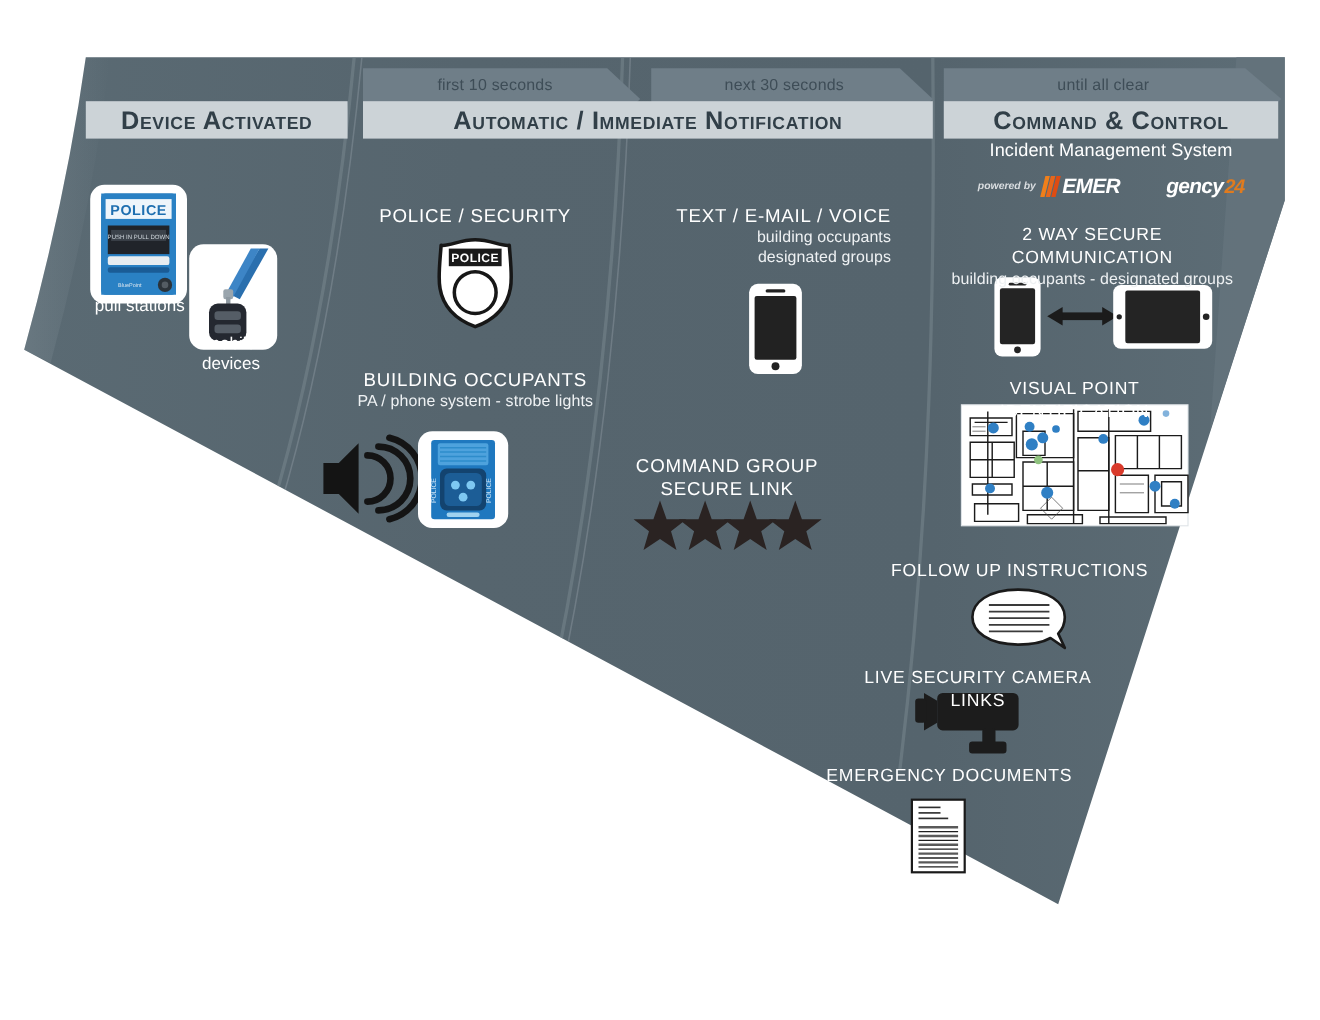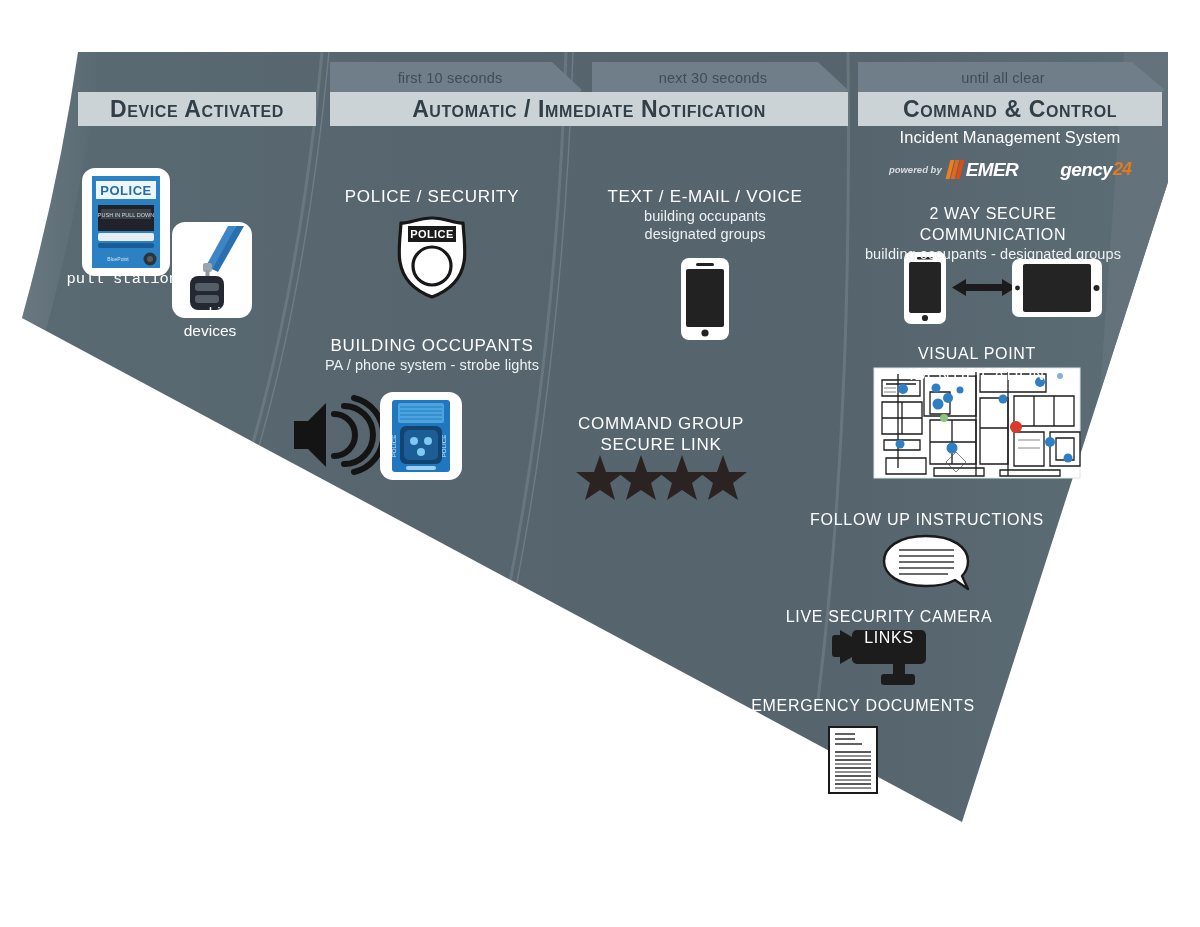--- a/index.html
+++ b/index.html
@@ -323,36 +323,36 @@
               <i></i>
             </span>
           <span class="logo-emer">EMER</span>
           <span class="logo-gency">gency</span>
           <span class="logo-24">24</span>
         </span>
       </div>
     </div>
 
     <div class="item" style="left:62px;top:270px;width:130px;">
-      <div class="cap cap-white-sm" style="font-size:15.5px;font-family:Liberation Mono, monospace;">pull stations</div>
+      <div class="cap cap-white-sm" style="font-size:15.5px;">pull stations</div>
     </div>
     <div class="item" style="left:150px;top:304px;width:120px;">
       <div class="cap cap-white-sm" style="font-size:15.5px;">mobile</div>
       <div class="cap cap-white-sm" style="font-size:15.5px;">devices</div>
     </div>
 
     <div class="item" style="left:332px;top:186px;width:200px;">
       <div class="cap cap-main">POLICE / SECURITY</div>
     </div>
     <div class="item" style="left:272px;top:335px;width:320px;">
       <div class="cap cap-main">BUILDING OCCUPANTS</div>
       <div class="cap cap-sub">PA / phone system - strobe lights</div>
     </div>
 
-    <div class="item" style="left:600px;top:186px;width:210px;">
+    <div class="item" style="left:600px;top:186px;width:210px;text-align:right;">
       <div class="cap cap-main">TEXT / E-MAIL /  VOICE</div>
       <div class="cap cap-sub">building occupants</div>
       <div class="cap cap-sub">designated groups</div>
     </div>
     <div class="item" style="left:566px;top:413px;width:190px;">
       <div class="cap cap-main">COMMAND GROUP</div>
       <div class="cap cap-main">SECURE LINK</div>
     </div>
 
     <div class="item" style="left:860px;top:203px;width:266px;">

